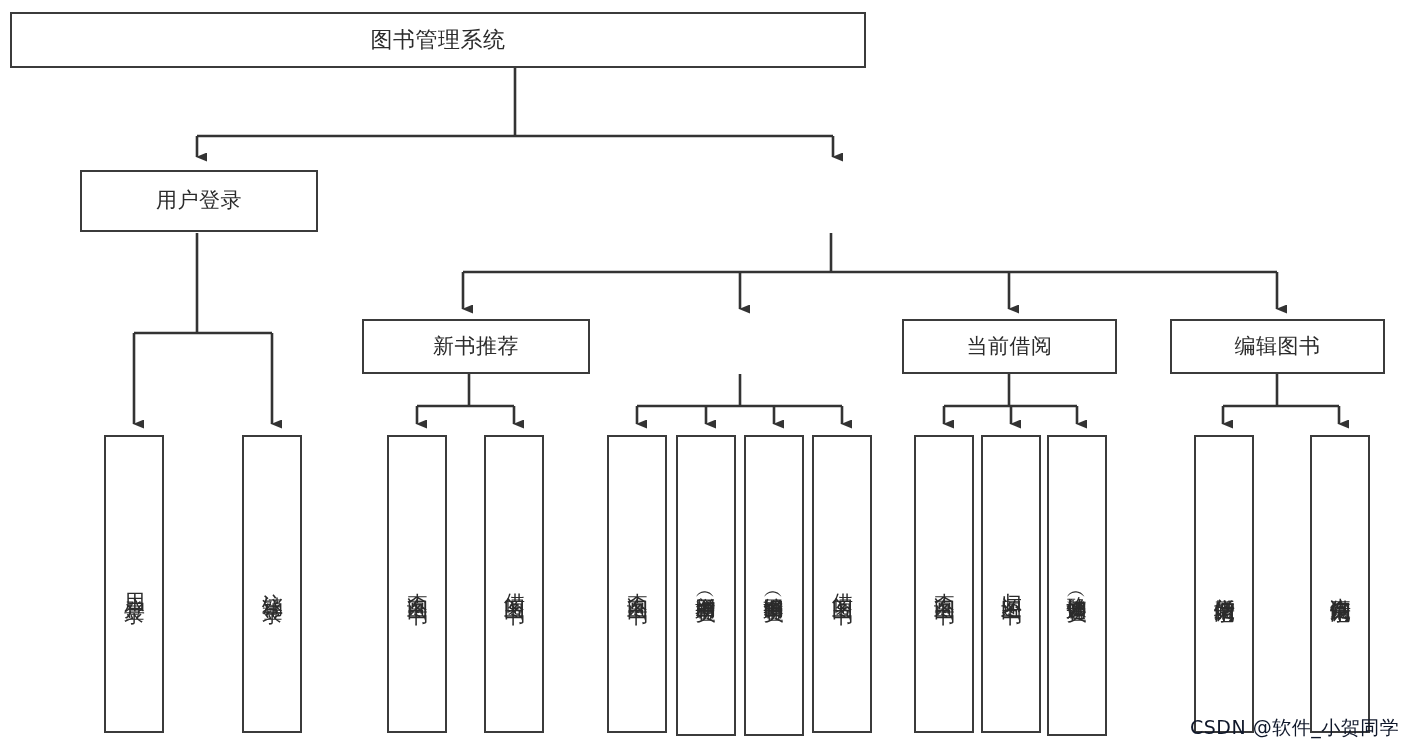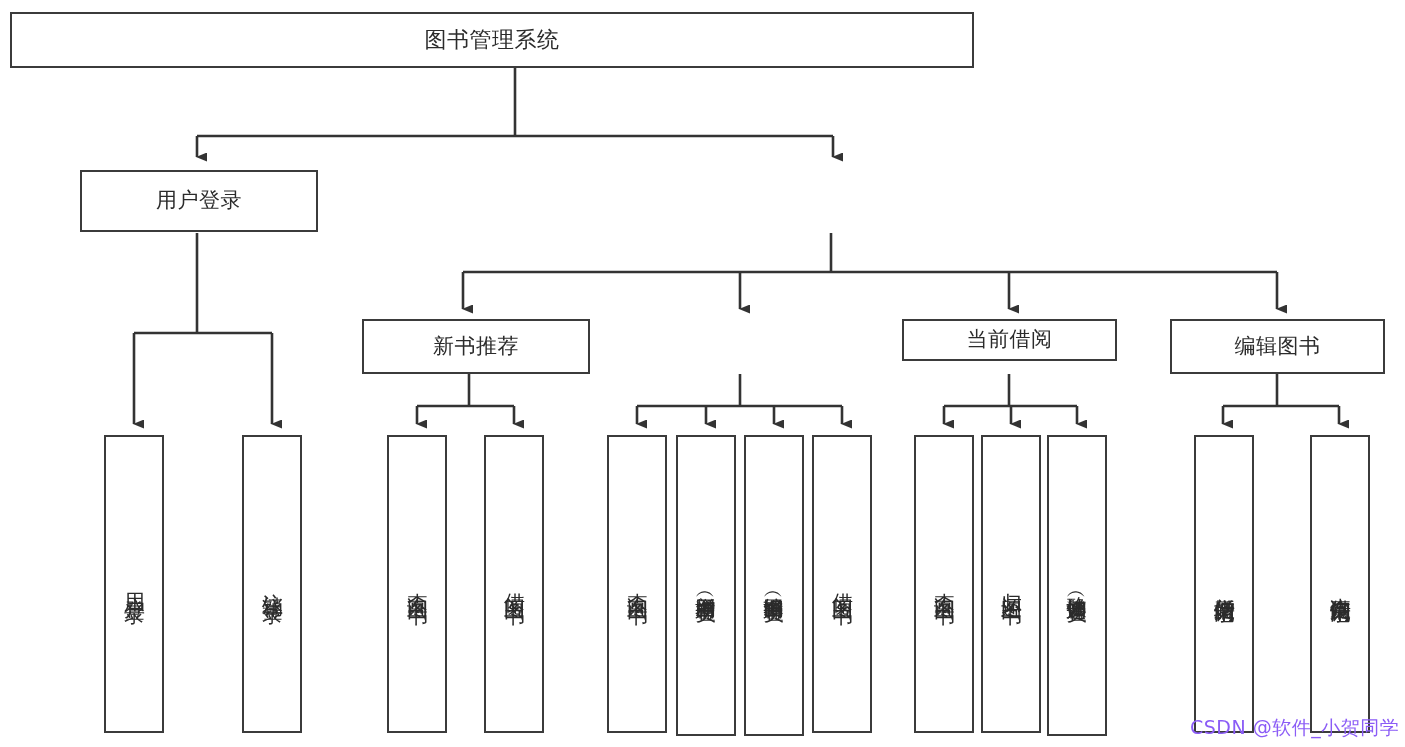--- a/index.html
+++ b/index.html
@@ -57,21 +57,21 @@
     text-align: center;
   }
   .node.v .vtxt {
     writing-mode: vertical-rl;
     text-orientation: upright;
     display: block;
   }
   .watermark {
     position: absolute;
     font-size: 19px;
-    color: #8b5cf6;
+    color: #0f172a;
     white-space: nowrap;
     letter-spacing: 0.5px;
   }
 </style>
 </head>
 <body>
 
 <div id="canvas">
 
   <svg id="edges" viewBox="0 0 1405 747" xmlns="http://www.w3.org/2000/svg">
@@ -117,32 +117,32 @@
       <path d="M1011,406 L1011,424" marker-end="url(#arrow)"></path>
       <path d="M1077,406 L1077,424" marker-end="url(#arrow)"></path>
 
       <path d="M1277,374 L1277,406"></path>
       <path d="M1223,406 L1339,406"></path>
       <path d="M1223,406 L1223,424" marker-end="url(#arrow)"></path>
       <path d="M1339,406 L1339,424" marker-end="url(#arrow)"></path>
     </g>
   </svg>
 
-  <div class="node h root" style="left:10px; top:12px; width:964px; height:56px;">
+  <div class="node h root" style="left:10px; top:12px; width:856px; height:56px;">
     <span>图书管理系统</span>
   </div>
 
   <div class="node h" style="left:80px; top:170px; width:238px; height:62px;">
     <span>用户登录</span>
   </div>
 
   <div class="node h" style="left:362px; top:319px; width:228px; height:55px;">
     <span>新书推荐</span>
   </div>
-  <div class="node h" style="left:902px; top:319px; width:215px; height:42px;">
+  <div class="node h" style="left:902px; top:319px; width:215px; height:55px;">
     <span>当前借阅</span>
   </div>
   <div class="node h" style="left:1170px; top:319px; width:215px; height:55px;">
     <span>编辑图书</span>
   </div>
 
   <div class="node v" style="left:104px; top:435px; width:60px; height:298px;">
     <span class="vtxt">用户登录</span>
   </div>
   <div class="node v" style="left:242px; top:435px; width:60px; height:298px;">

